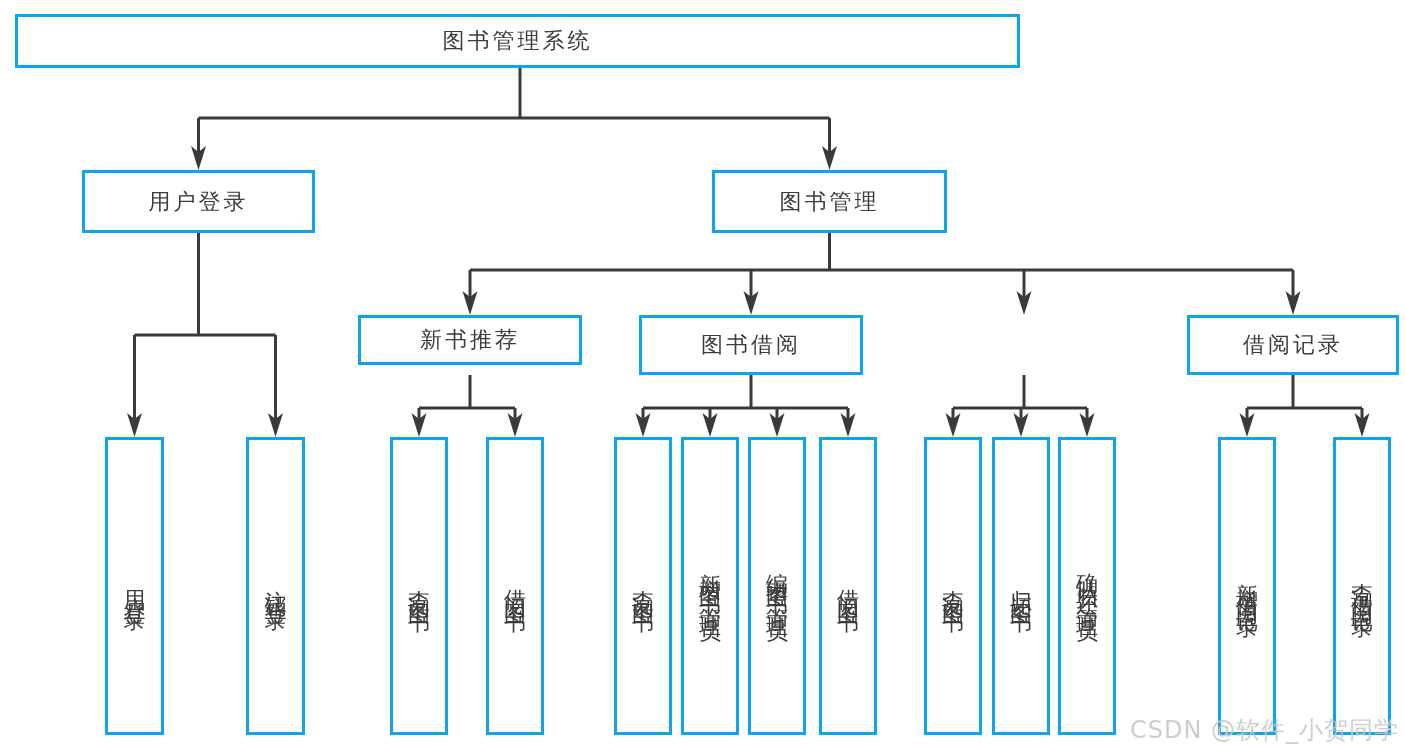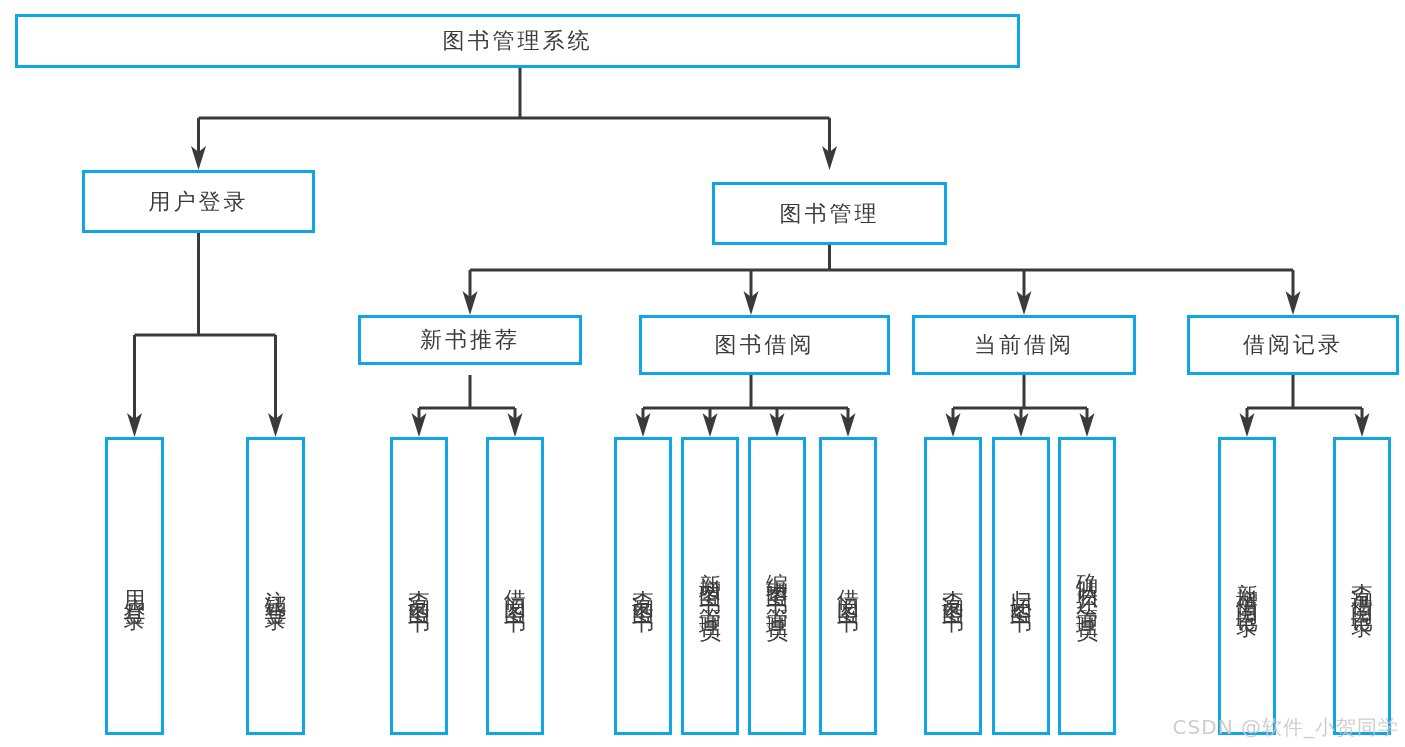--- a/index.html
+++ b/index.html
@@ -38,21 +38,21 @@
     writing-mode: vertical-rl;
     text-orientation: mixed;
     letter-spacing: 7px;
     line-height: 1;
     white-space: nowrap;
   }
   .watermark {
     position: absolute;
     right: 6px;
     top: 714px;
-    font-size: 20px;
+    font-size: 24px;
     color: #c8c8c8;
     letter-spacing: 1px;
     z-index: 5;
     opacity: 0.9;
     white-space: nowrap;
   }
 </style>
 </head>
 <body>
 
@@ -108,32 +108,29 @@
     </g>
   </svg>
 
   <div class="node" style="left:15px; top:14px; width:1005px; height:54px;">
     <span class="hlabel">图书管理系统</span>
   </div>
 
   <div class="node" style="left:82px; top:170px; width:233px; height:63px;">
     <span class="hlabel">用户登录</span>
   </div>
-  <div class="node" style="left:712px; top:170px; width:235px; height:63px;margin-top:12px;">
+  <div class="node" style="left:712px; top:170px; width:235px; height:63px;">
     <span class="hlabel">图书管理</span>
   </div>
 
   <div class="node" style="left:358px; top:315px; width:224px; height:50px;">
     <span class="hlabel">新书推荐</span>
   </div>
-  <div class="node" style="left:639px; top:315px; width:251px; height:60px;">
+  <div class="node" style="left:639px; top:315px; width:224px; height:60px;">
     <span class="hlabel">图书借阅</span>
-  </div>
-  <div class="node" style="left:912px; top:315px; width:224px; height:60px;">
-    <span class="hlabel">当前借阅</span>
   </div>
   <div class="node" style="left:1187px; top:315px; width:212px; height:60px;">
     <span class="hlabel">借阅记录</span>
   </div>
 
   <div class="node" style="left:105px; top:437px; width:59px; height:298px;">
     <span class="vlabel">用户登录</span>
   </div>
   <div class="node" style="left:246px; top:437px; width:59px; height:298px;">
     <span class="vlabel">注销登录</span>

